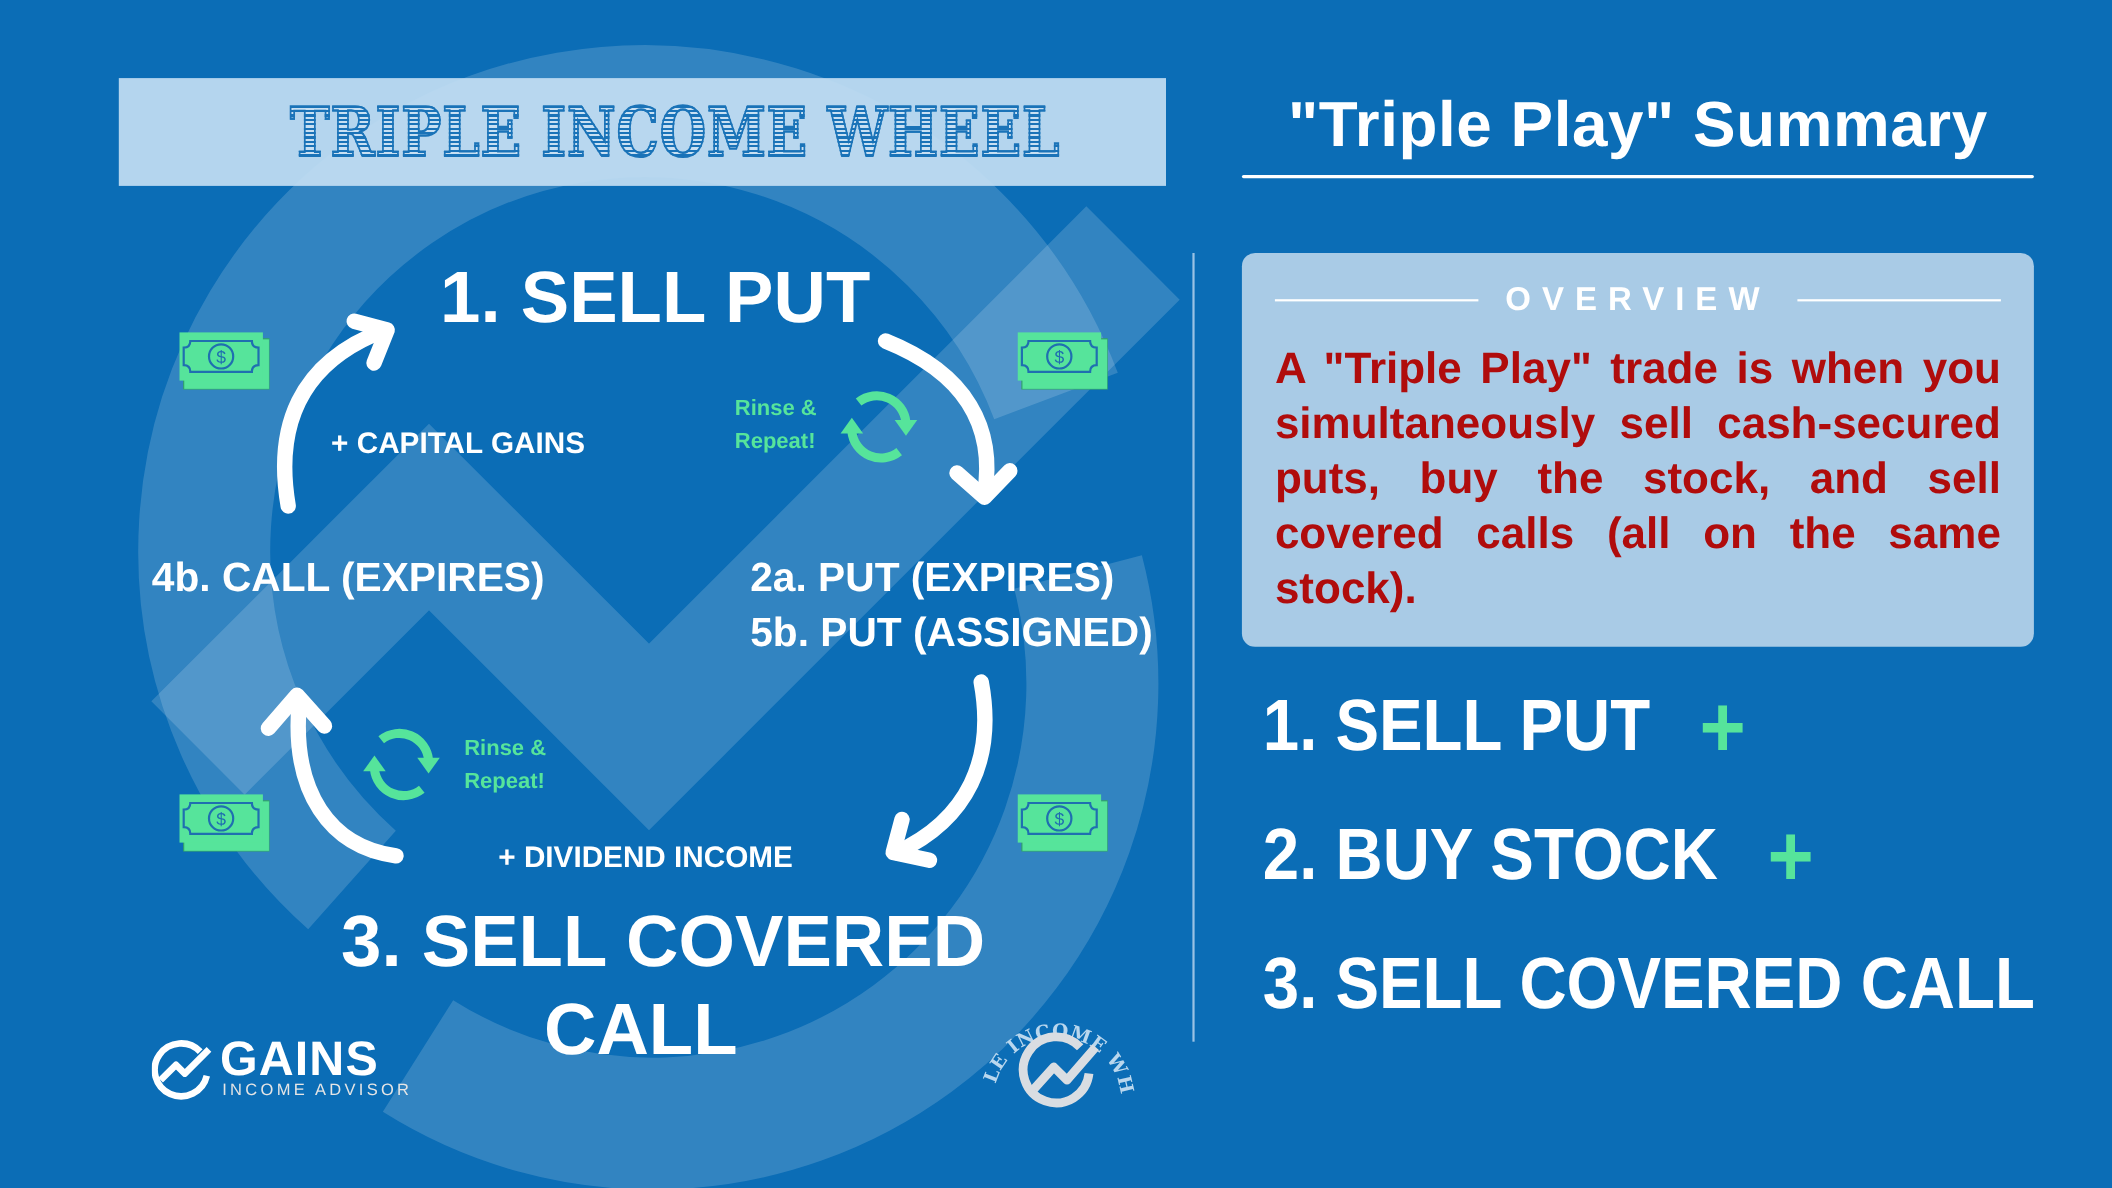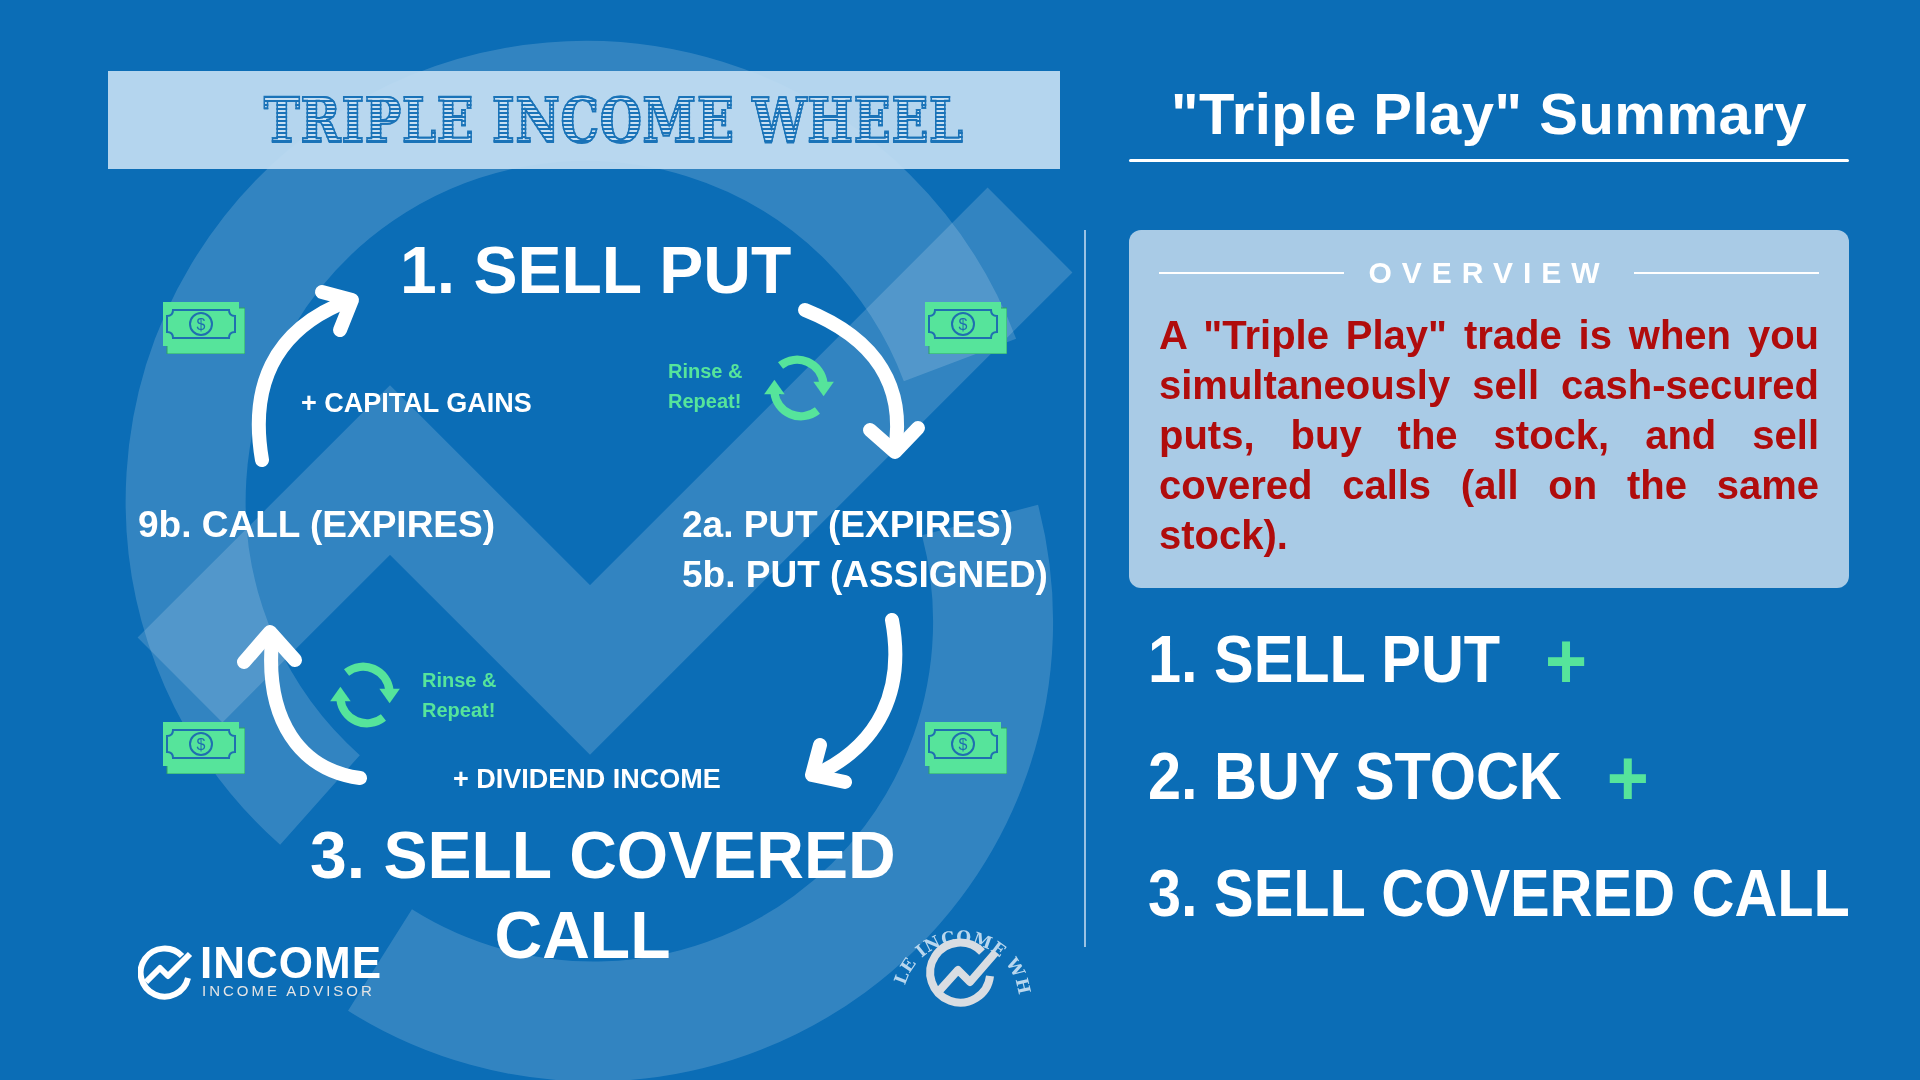--- a/index.html
+++ b/index.html
@@ -84,21 +84,21 @@
 </div>
 
 <div class="node node-1">1. SELL PUT</div>
 
 <div class="node node-2">
   <div>2a. PUT (EXPIRES)</div>
   <div>5b. PUT (ASSIGNED)</div>
 </div>
 
 <div class="node node-4">
-  <div>9b. CALL (EXPIRES)</div>
+  <div>4b. CALL (EXPIRES)</div>
 </div>
 
 <div class="node node-3">
   <div>3. SELL COVERED</div>
   <div>CALL</div>
 </div>
 
 <div class="gain" style="left:301px; top:388px;">+ CAPITAL GAINS</div>
 <div class="gain" style="left:453px; top:764px;">+ DIVIDEND INCOME</div>
 
@@ -172,21 +172,21 @@
   <path d="M 10 8 L 66 8 Q 66 14 72 14 L 72 30 Q 66 30 66 36 L 10 36 Q 10 30 4 30 L 4 14 Q 10 14 10 8 Z" fill="none" stroke="#1f6fb0" stroke-width="2"></path>
   <circle cx="38" cy="22" r="11" fill="none" stroke="#1f6fb0" stroke-width="2"></circle>
   <text x="38" y="28" font-size="16" text-anchor="middle" fill="#1f6fb0" font-family="Liberation Sans, sans-serif">$</text>
 </svg>
 
 <div class="oia">
   <svg class="abs" style="left:0; top:4px; width:56px; height:56px;" viewBox="0 0 56 56">
     <path d="M 44 12 A 24 24 0 1 0 50 34" fill="none" stroke="#fff" stroke-width="6"></path>
     <path d="M 8 38 L 22 24 L 30 32 L 52 10" fill="none" stroke="#fff" stroke-width="6" stroke-linejoin="round"></path>
   </svg>
-  <div class="abs" style="left:62px; top:-2px; font-size:44px; font-weight:bold; color:#fff; letter-spacing:1px;">INCOME</div>
+  <div class="abs" style="left:62px; top:-2px; font-size:44px; font-weight:bold; color:#fff; letter-spacing:1px;">GAINS</div>
   <div class="abs" style="left:64px; top:42px; font-size:15px; letter-spacing:3px; color:#e5e5e5;">INCOME ADVISOR</div>
 </div>
 
 <div class="tiw">
   <svg width="150" height="120" viewBox="0 0 150 120">
     <defs>
         <path id="arcp" d="M 18 90 A 58 58 0 0 1 132 90"></path>
       </defs>
     <text font-family="DejaVu Serif, serif" font-weight="bold" font-size="17" fill="#b9d7ee" letter-spacing="0.5">
       <textPath href="#arcp" startOffset="50%" text-anchor="middle">TRIPLE INCOME WHEEL</textPath>

